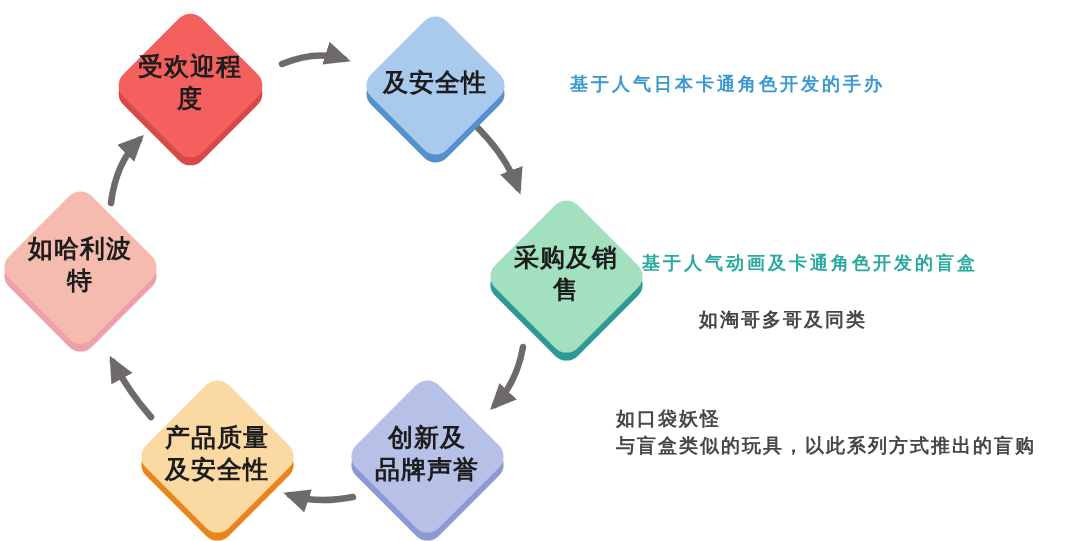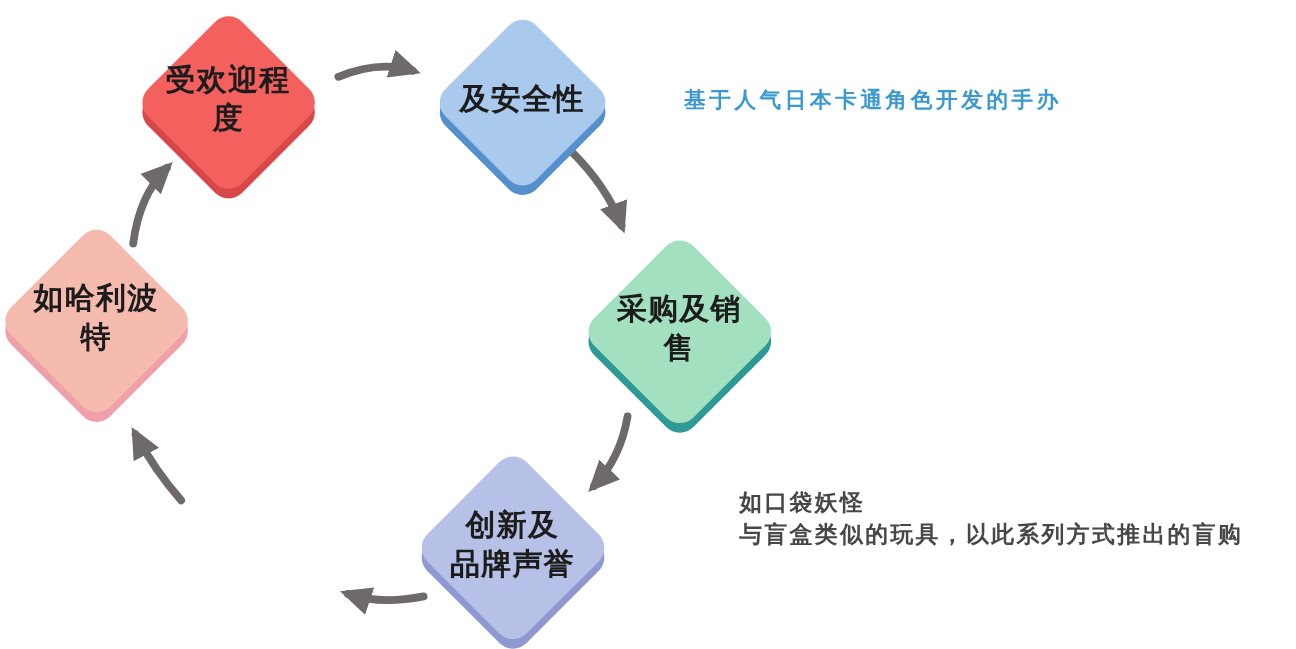--- a/index.html
+++ b/index.html
@@ -63,30 +63,40 @@
     <div class="d-label">采购及销售</div>
   </div>
 
   <div class="diamond" style="--cx: 427px; --cy: 456px; --s: 117px; --fill: #b7c1e8; --edge: #8d99d0;">
     <div class="d-back"></div>
     <div class="d-face"></div>
     <div class="d-label">创新及
 品牌声誉</div>
   </div>
 
+  <div class="diamond" style="--cx: 217px; --cy: 456px; --s: 117px; --fill: #fbd9a2; --edge: #e8861c;">
+    <div class="d-back"></div>
+    <div class="d-face"></div>
+    <div class="d-label">产品质量
+及安全性</div>
+  </div>
 
   <div class="diamond" style="--cx: 80px; --cy: 267px; --s: 117px; --fill: #f5bbaf; --edge: #efa0a8;">
     <div class="d-back"></div>
     <div class="d-face"></div>
     <div class="d-label">如哈利波特</div>
   </div>
 
   <div class="note" style="left: 570px; top: 50px; --accent: #3a99ce;">
     <div class="note-head">基于人气日本卡通角色开发的手办</div>
   </div>
 
+  <div class="note" style="left: 642px; top: 229px; --accent: #2ba8a0;">
+    <div class="note-head">基于人气动画及卡通角色开发的盲盒</div>
+    <div class="note-sub indent">如淘哥多哥及同类</div>
+  </div>
 
   <div class="note" style="left: 616px; top: 381px; --accent: #6fa873;">
     <div class="note-sub">如口袋妖怪
 与盲盒类似的玩具，以此系列方式推出的盲购</div>
   </div>
 
 </div>
 
 </body></html>

